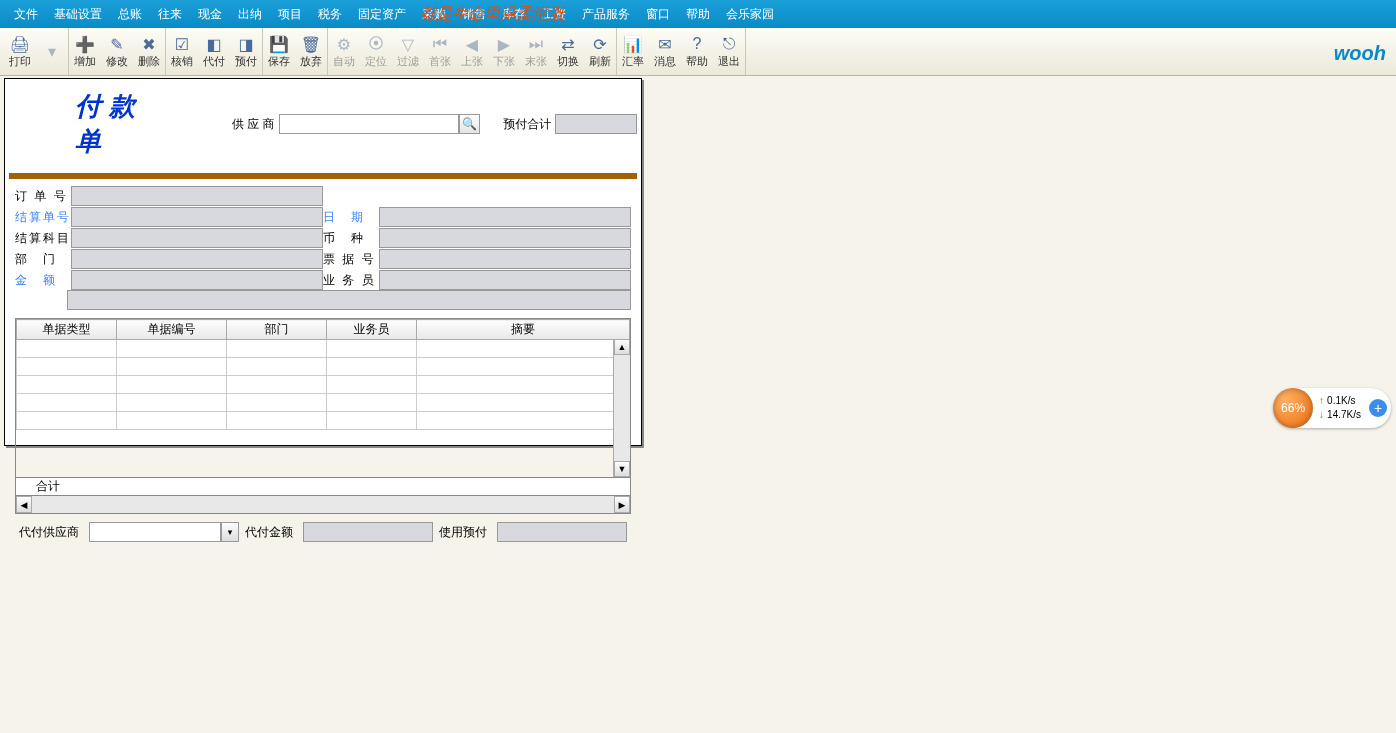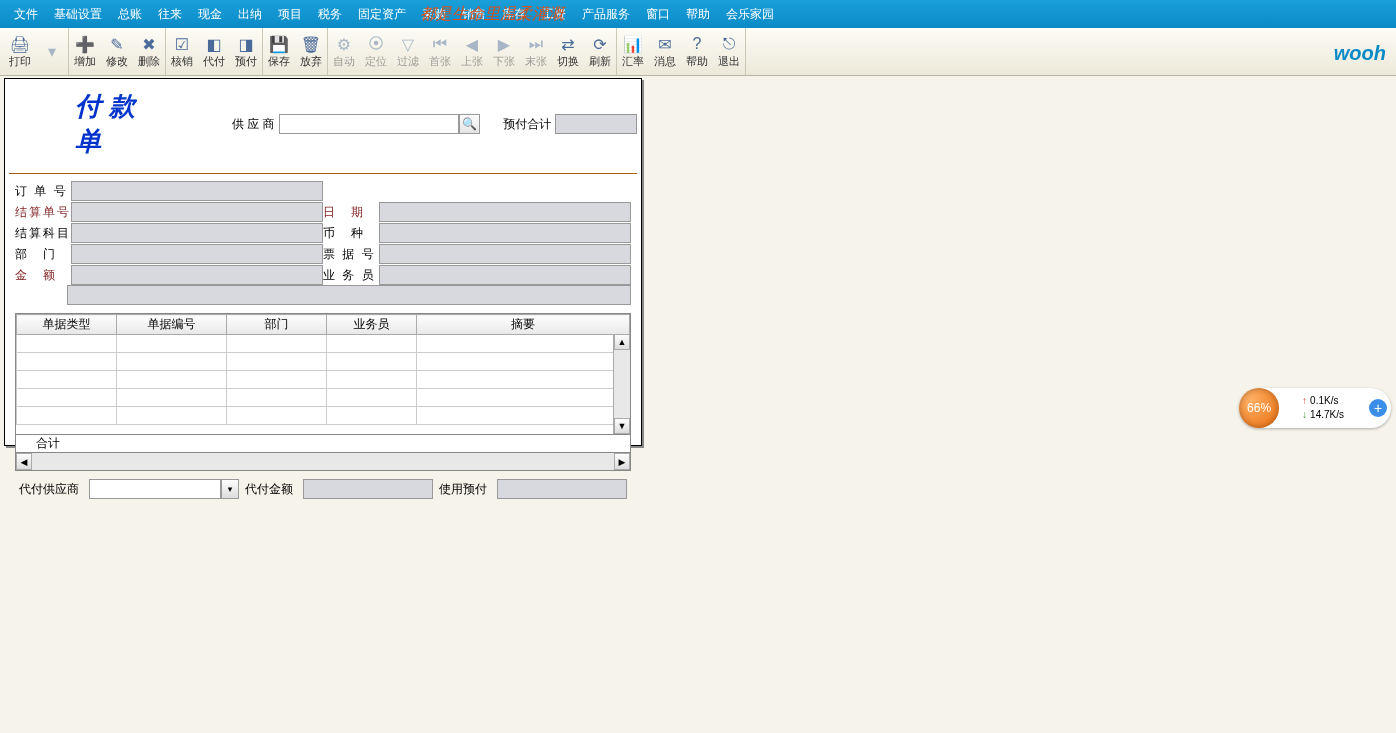--- a/index.html
+++ b/index.html
@@ -14,55 +14,55 @@
 .toolbar { background: linear-gradient(#fdfcf5, #ece9da); height: 48px; border-bottom: 1px solid #b8b5a3; display: flex; align-items: center; padding: 0 4px; position: relative; }
 .tb-group { display: flex; border-right: 1px solid #cbc8b6; height: 100%; align-items: center; }
 .tb-btn { width: 32px; height: 44px; display: flex; flex-direction: column; align-items: center; justify-content: center; cursor: pointer; font-size: 11px; color: #333; }
 .tb-btn .icon { width: 20px; height: 20px; display: flex; align-items: center; justify-content: center; font-size: 16px; color: #4a6a9a; }
 .tb-btn.disabled { opacity: 0.45; }
 .brand { position: absolute; right: 10px; top: 14px; font-style: italic; font-size: 20px; color: #0a8bc7; font-weight: bold; }
 
 
 .form-panel { position: absolute; left: 4px; top: 78px; width: 638px; height: 368px; background: #fff; border: 1px solid #000; box-shadow: 2px 2px 0 #888; padding: 4px; }
 .form-title { font-size: 26px; font-style: italic; color: #0033cc; font-weight: bold; padding: 4px 60px 4px; display: inline-block; letter-spacing: 8px; }
-.header-row { display: flex; align-items: center; padding: 2px 0 10px 6px; border-bottom: 1px solid #a16207; }
+.header-row { display: flex; align-items: center; padding: 2px 0 10px 6px; border-bottom: 6px solid #a16207; }
 .lbl { font-size: 12px; color: #000; margin-right: 4px; white-space: nowrap; }
-.lbl.blue { color: #7f1d1d; }
+.lbl.blue { color: #3b82f6; }
 .fld { background: #d8d9de; border: 1px solid #999; height: 20px; }
 .fld.white { background: #fff; }
 .form-body { padding: 6px 6px 0 6px; }
 .form-grid { display: flex; gap: 0; }
 .col { flex: 1; }
 .row { display: flex; align-items: center; height: 22px; margin-bottom: -1px; }
 .row .lbl { width: 52px; letter-spacing: 2px; }
 .row .fld { flex: 1; }
 
 
-.table-wrap { margin-top: 8px; border: 1px solid #888; position: relative; height: 122px; }
+.table-wrap { margin-top: 8px; border: 1px solid #888; position: relative; height: 160px; }
 .tbl { width: 100%; border-collapse: collapse; font-size: 12px; }
 .tbl th { background: linear-gradient(#fdfdfd, #e8e8e8); border: 1px solid #aaa; height: 20px; font-weight: normal; }
 .tbl td { border: 1px solid #ccc; height: 18px; }
 .scroll-v { position: absolute; right: 0; top: 20px; bottom: 0; width: 17px; background: #e8e8e8; border-left: 1px solid #aaa; }
 .scroll-v .arrow { height: 16px; background: linear-gradient(#fdfdfd,#ddd); border: 1px solid #aaa; display: flex; align-items: center; justify-content: center; font-size: 9px; }
 .scroll-h-wrap { display: flex; border: 1px solid #888; border-top: 0; height: 18px; margin-bottom: 6px; }
 .scroll-h-wrap .arrow { width: 16px; background: linear-gradient(#fdfdfd,#ddd); border: 1px solid #aaa; display: flex; align-items: center; justify-content: center; font-size: 9px; }
 .scroll-h-wrap .track { flex: 1; background: #e8e8e8; }
 .total-row { height: 18px; border: 1px solid #888; border-top: 0; padding-left: 20px; font-size: 12px; background: #fff; }
 
 
 .bottom-row { display: flex; align-items: center; gap: 6px; padding: 2px 4px; font-family: Liberation Serif, serif; }
 .bottom-row .fld { width: 130px; }
 .bottom-row .combo { width: 150px; display:flex; }
 .bottom-row .combo .fld { flex:1; }
 .bottom-row .combo .drop { width:18px; background: linear-gradient(#fdfdfd,#ddd); border:1px solid #999; display:flex;align-items:center;justify-content:center;font-size:9px;}
 
 
 .net-widget { position: absolute; right: 5px; top: 388px; display: flex; align-items: center; background: #fff; border-radius: 20px; box-shadow: 0 1px 3px rgba(0,0,0,0.3); height: 40px; padding-right: 4px; }
 .net-circle { width: 40px; height: 40px; border-radius: 50%; background: radial-gradient(circle at 30% 30%, #ffb066, #e86c0a); display: flex; align-items: center; justify-content: center; color: #fff; font-size: 12px; font-weight: normal; box-shadow: inset 0 0 6px rgba(0,0,0,0.3); }
-.net-stats { font-size: 10px; padding: 0 23px; line-height: 14px; }
+.net-stats { font-size: 10px; padding: 0 6px; line-height: 14px; }
 .net-stats .up::before { content:"↑"; color:#d33; margin-right:3px; }
 .net-stats .down::before { content:"↓"; color:#393; margin-right:3px; }
 .net-plus { width: 18px; height: 18px; border-radius: 50%; background: #3b8ee8; color: #fff; display: flex; align-items: center; justify-content: center; font-size: 14px; margin-left:2px; }
 
 .search-btn { width: 22px; height: 20px; background: linear-gradient(#fdfdfd,#e4e4e4); border:1px solid #999; display:flex;align-items:center;justify-content:center; cursor:pointer; }
 </style>
 </head>
 <body>
 
 <div class="menubar">

